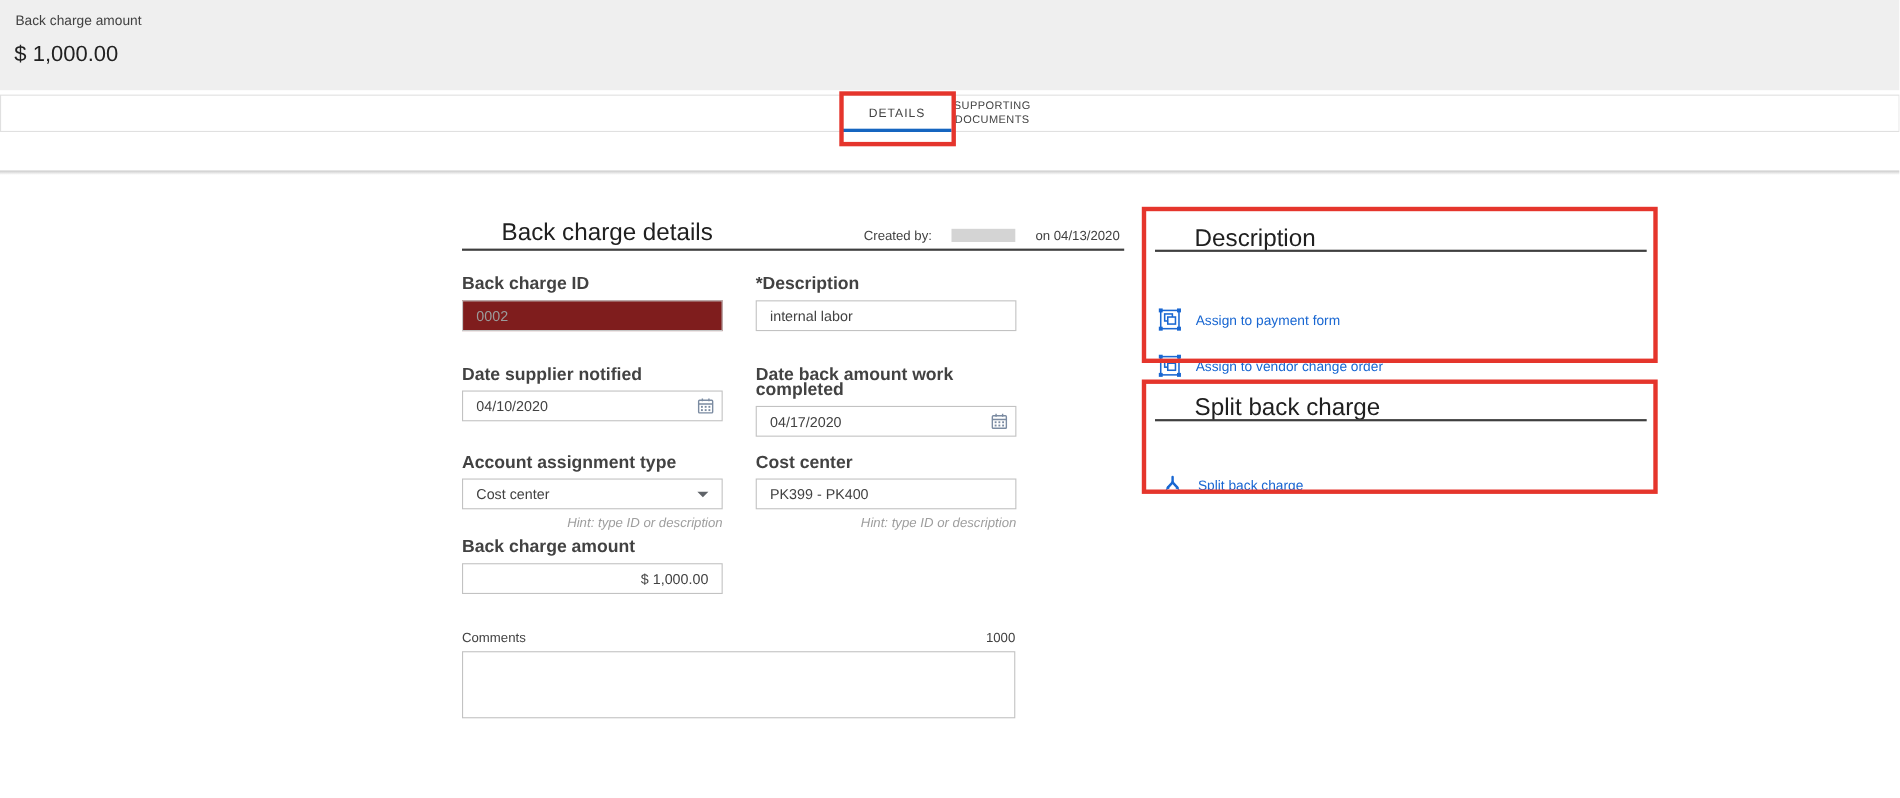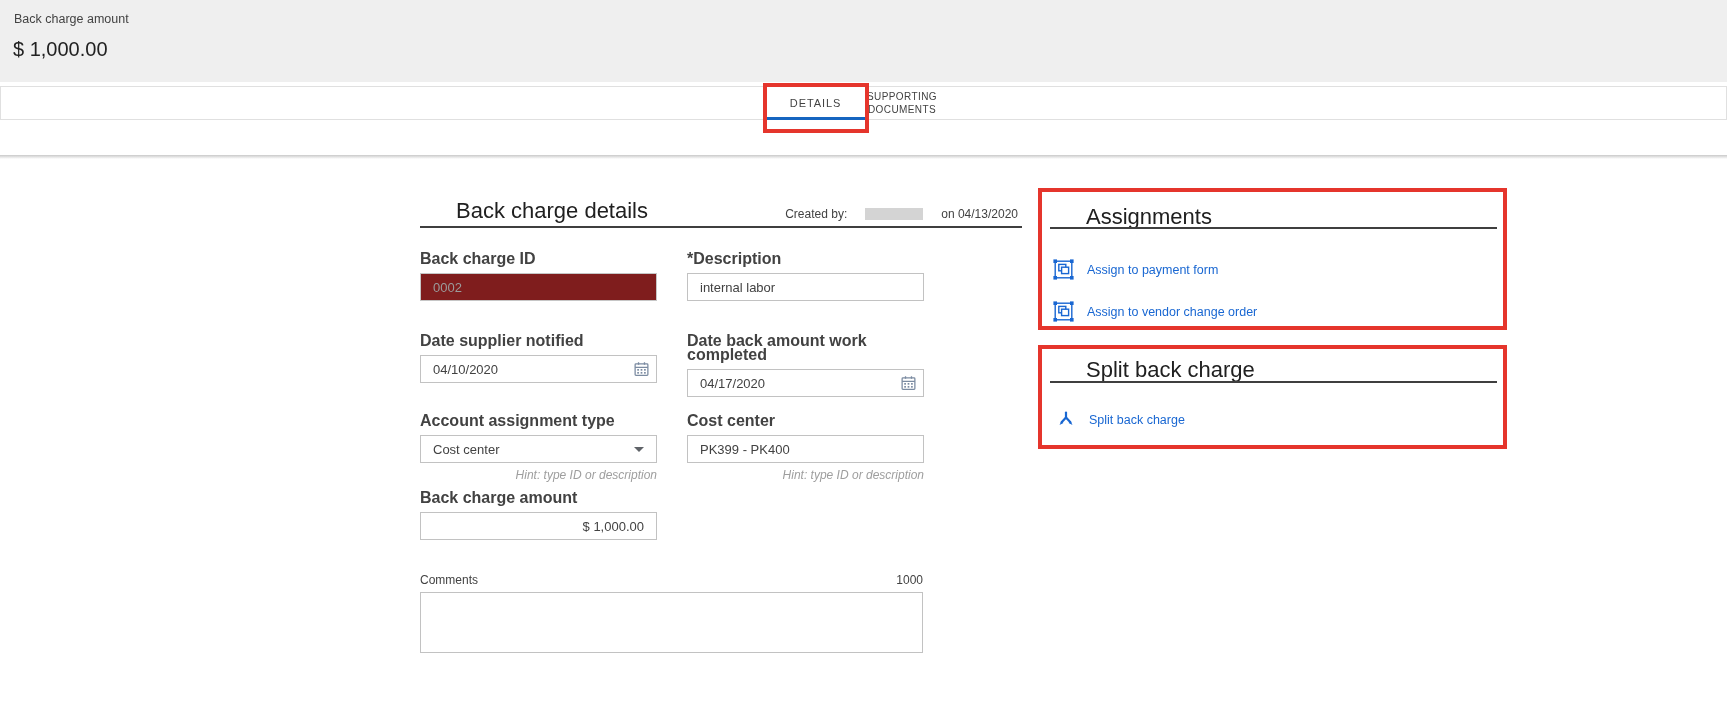--- a/index.html
+++ b/index.html
@@ -49,21 +49,21 @@
                 align-items:center; justify-content:space-between; padding:0 12px; font-size:13px; color:#424242; cursor:pointer; }
   .caret { width:0; height:0; border-left:5px solid transparent; border-right:5px solid transparent; border-top:5px solid #5f6368; }
   .hint { margin-top:5px; font-size:12px; font-style:italic; color:#9e9e9e;text-align:right; }
 
   .comments-head { position:absolute; left:420px; top:573px; width:503px; display:flex; justify-content:space-between;
                    font-size:12px; color:#424242; }
   .comments-area { position:absolute; left:420px; top:592px; width:503px; height:61px; border:1px solid #c2c2c2;
                    background:#fff; resize:none; font-family:"Liberation Sans", sans-serif; font-size:13px; color:#424242; padding:6px 10px; }
 
   
-  .link-row { position:absolute; display:flex; align-items:center; gap:13px; cursor:pointer; }
+  .link-row { position:absolute; display:flex; align-items:center; gap:13px; cursor:pointer;margin-top:21px; }
   .link-label { font-size:12.5px; color:#1967d2; }
 
   
   .anno { position:absolute; border:4px solid #e5352c; pointer-events:none; z-index:10; }
   .anno.tab-box { left:763px; top:83px; width:106px; height:50px; }
   .anno.assign-box { left:1038px; top:188px; width:469px; height:142px; }
   .anno.split-box { left:1038px; top:345px; width:469px; height:104px; }
 </style>
 </head>
 <body>
@@ -163,21 +163,21 @@
     <label class="field-label">Back charge amount</label>
     <input class="tb amount" value="$ 1,000.00" style="">
   </div>
 
   <div class="comments-head">
     <span>Comments</span>
     <span>1000</span>
   </div>
   <textarea class="comments-area" style=""></textarea>
 
-  <div class="section-title" style="left:1050px; top:204px;">Assignments</div>
+  <div class="section-title" style="left:1050px; top:204px;">Description</div>
   <div class="section-rule" style="left:1050px; top:227px; width:447px;"></div>
 
   <div class="link-row" style="left:1053px; top:259px;">
     <svg width="21" height="21" viewBox="0 0 21 21">
       <rect x="2.2" y="2.2" width="16.6" height="16.6" fill="none" stroke="#1967d2" stroke-width="1.4"></rect>
       <g fill="#1967d2">
         <rect x="0.4" y="0.4" width="3.6" height="3.6"></rect>
           <rect x="17" y="0.4" width="3.6" height="3.6"></rect>
         <rect x="0.4" y="17" width="3.6" height="3.6"></rect>
           <rect x="17" y="17" width="3.6" height="3.6"></rect>

